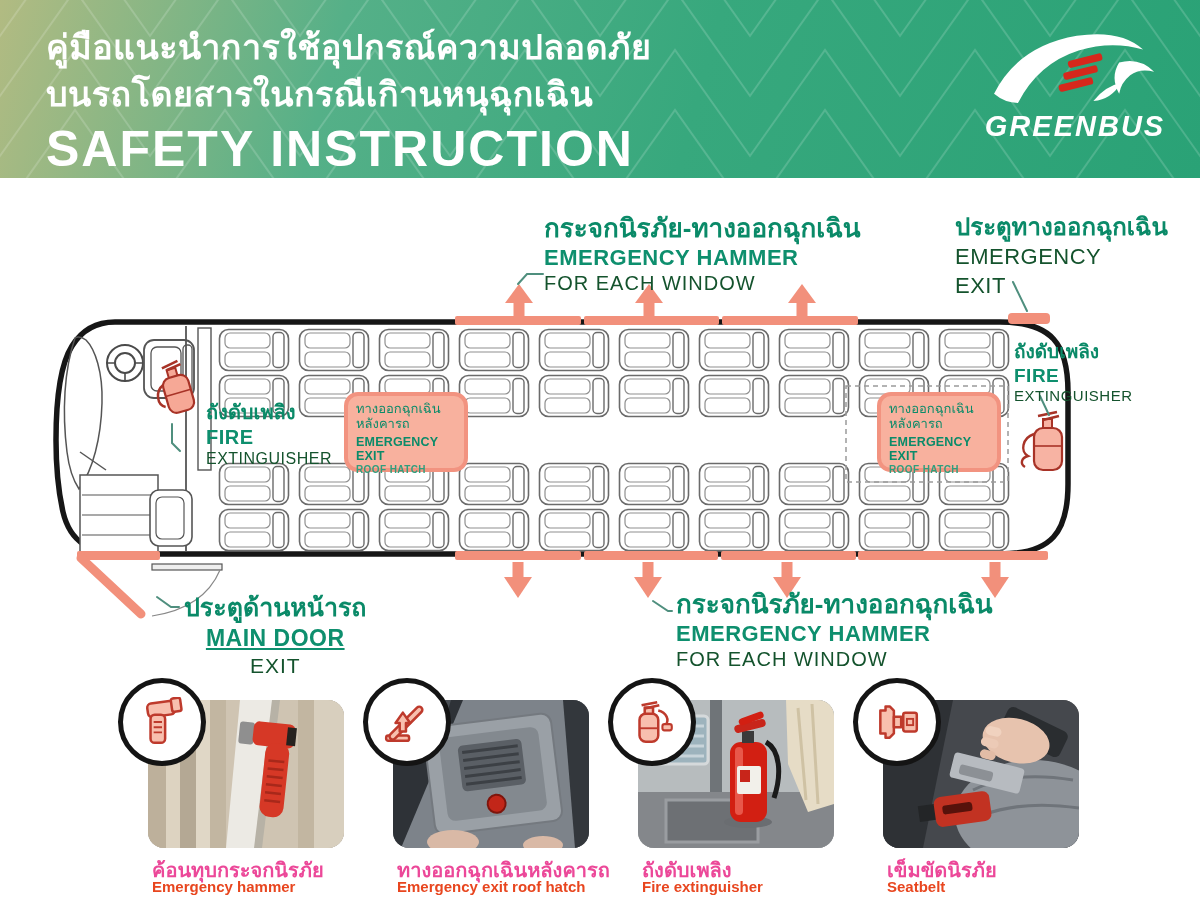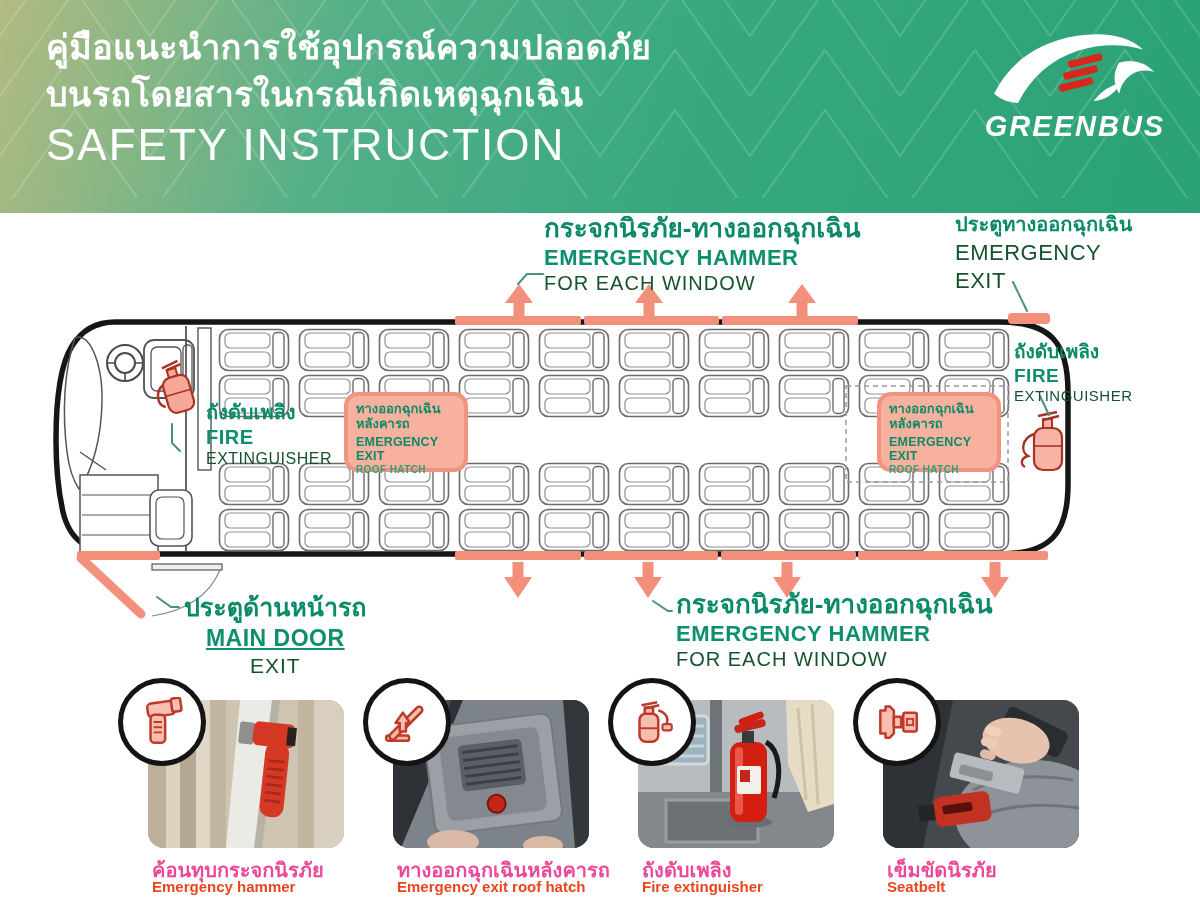--- a/index.html
+++ b/index.html
@@ -1,60 +1,60 @@
 <!DOCTYPE html>
 <html><head>
 <meta charset="utf-8">
 <style>
   html,body{margin:0;padding:0;background:#e8e8e8;}
   .poster{
     position:relative;width:1200px;height:900px;background:#ffffff;overflow:hidden;
     font-family:"Liberation Sans", sans-serif;margin:0 auto;
   }
   
-  .header{position:absolute;left:0;top:0;width:1200px;height:213px;
+  .header{position:absolute;left:0;top:0;width:1200px;height:178px;
     background:linear-gradient(105deg,#b2bb82 0%,#55b088 28%,#37a87d 58%,#2aa276 100%);}
   .header .pattern{position:absolute;inset:0;pointer-events:none;}
   .header-text{position:absolute;left:46px;top:24px;color:#fff;}
   .h-th{font-size:34px;font-weight:800;line-height:47px;letter-spacing:.5px;}
-  .h-en{font-size:44px;font-weight:400;letter-spacing:2px;margin-top:2px;}
+  .h-en{font-size:50px;font-weight:700;letter-spacing:2px;margin-top:2px;}
   .logo{position:absolute;left:980px;top:22px;width:190px;text-align:center;color:#fff;}
   .logo .brand{font-size:29px;font-weight:900;font-style:italic;letter-spacing:2px;margin-top:-4px;}
   
   .lbl{position:absolute;line-height:1.08;white-space:nowrap;}
   .lbl .th{font-weight:800;color:#0a8a68;}
   .lbl .enb{font-weight:800;color:#0e8f6e;letter-spacing:.5px;}
   .lbl .enl{font-weight:400;color:#14532d;letter-spacing:1px;}
   #label-top-hammer{left:544px;top:214px;}
   #label-top-hammer .th{font-size:26px;}
   #label-top-hammer .enb{font-size:22px;margin-top:4px;}
   #label-top-hammer .enl{font-size:20px;margin-top:3px;}
   #label-exit-door{left:955px;top:214px;}
-  #label-exit-door .th{font-size:20px;}
+  #label-exit-door .th{font-size:24px;}
   #label-exit-door .enl{font-size:22px;margin-top:5px;letter-spacing:.5px;}
   #label-front-fire{left:206px;top:402px;}
   #label-front-fire .th{font-size:20px;}
   #label-front-fire .enb{font-size:20px;margin-top:3px;}
   #label-front-fire .enl{font-size:16px;margin-top:2px;letter-spacing:.5px;}
   #label-rear-fire{left:1014px;top:342px;}
   #label-rear-fire .th{font-size:19px;}
   #label-rear-fire .enb{font-size:19px;margin-top:3px;}
   #label-rear-fire .enl{font-size:15px;margin-top:2px;letter-spacing:.5px;}
   #label-main-door{left:184px;top:594px;text-align:center;}
   #label-main-door .th{font-size:25px;}
   #label-main-door .enb{font-size:23px;margin-top:5px;text-decoration:underline;}
   #label-main-door .enl{font-size:21px;margin-top:4px;}
   #label-bottom-hammer{left:676px;top:590px;}
   #label-bottom-hammer .th{font-size:26px;}
   #label-bottom-hammer .enb{font-size:22px;margin-top:4px;}
   #label-bottom-hammer .enl{font-size:20px;margin-top:3px;}
   
   .roof-lbl{position:absolute;width:124px;height:80px;background:#f8b19e;border:4px solid #f29380;
     border-radius:14px;padding:6px 8px;box-sizing:border-box;line-height:1.12;}
-  .roof-lbl .th{font-size:13px;font-weight:700;color:#0b8b69;}
+  .roof-lbl .th{font-size:13px;font-weight:400;color:#0b8b69;}
   .roof-lbl .enb{font-size:12.5px;font-weight:800;color:#0b8b69;margin-top:4px;letter-spacing:.2px;}
   .roof-lbl .sub{font-size:10px;font-weight:700;color:#2f9e7d;margin-top:1px;letter-spacing:.4px;}
   #roof-label-front{left:344px;top:392px;}
   #roof-label-rear{left:877px;top:392px;}
   
   .callout{position:absolute;top:678px;width:245px;height:215px;}
   .callout .photo{position:absolute;left:30px;top:22px;width:196px;height:148px;border-radius:16px;
     overflow:hidden;background:#777;}
   .callout .badge{position:absolute;left:0;top:0;width:88px;height:88px;border-radius:50%;
     background:#fff;border:5px solid #141414;box-sizing:border-box;display:flex;align-items:center;justify-content:center;z-index:2;}
@@ -74,21 +74,21 @@
           <path d="M-10,230 L75,110 L160,230" fill="none" stroke="rgba(255,255,255,0.16)" stroke-width="2"></path>
           <path d="M-10,170 L75,50 L160,170" fill="none" stroke="rgba(255,255,255,0.16)" stroke-width="2"></path>
           <path d="M-10,110 L75,-10 L160,110" fill="none" stroke="rgba(255,255,255,0.16)" stroke-width="2"></path>
           <path d="M-10,50 L75,-70 L160,50" fill="none" stroke="rgba(255,255,255,0.16)" stroke-width="2"></path>
         </pattern>
       </defs>
       <rect width="1200" height="198" fill="url(#zz)"></rect>
     </svg>
     <div class="header-text">
       <div class="h-th">คู่มือแนะนำการใช้อุปกรณ์ความปลอดภัย</div>
-      <div class="h-th">บนรถโดยสารในกรณีเกิดเหตุฉุกเฉิน</div>
+      <div class="h-th">บนรถโดยสารในกรณีเกิานหนุฉุกเฉิน</div>
       <div class="h-en">SAFETY INSTRUCTION</div>
     </div>
     <div class="logo">
       <svg width="190" height="92" viewBox="0 0 200 100">
         <path d="M12,78 Q38,26 102,15 Q150,8 174,30 Q140,20 104,31 Q60,45 38,88 Q24,88 12,78 Z" fill="#fff"></path>
         <path d="M148,44 Q170,38 186,54 Q170,50 160,58 Q150,66 148,78 Q138,60 148,44 Z" fill="#fff"></path>
         <path d="M120,86 Q132,70 150,66 Q140,84 120,86 Z" fill="#fff"></path>
         <g fill="#d6281c">
           <rect x="92" y="38" width="38" height="8" rx="3" transform="rotate(-14 111 42)"></rect>
           <rect x="87" y="51" width="38" height="8" rx="3" transform="rotate(-14 106 55)"></rect>

